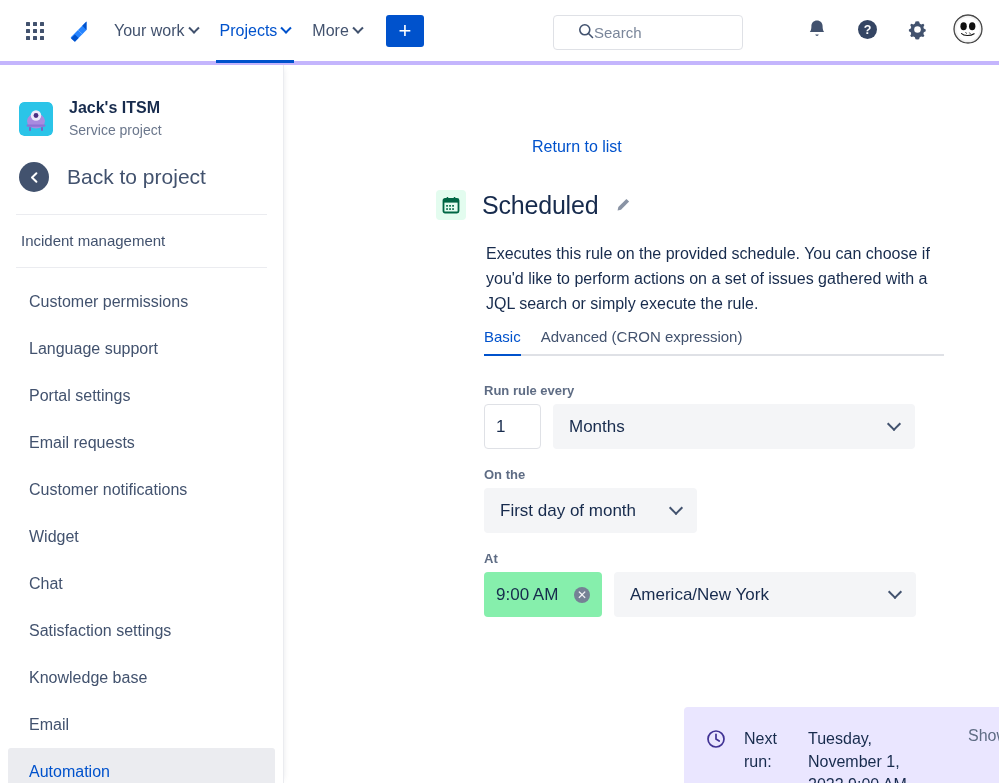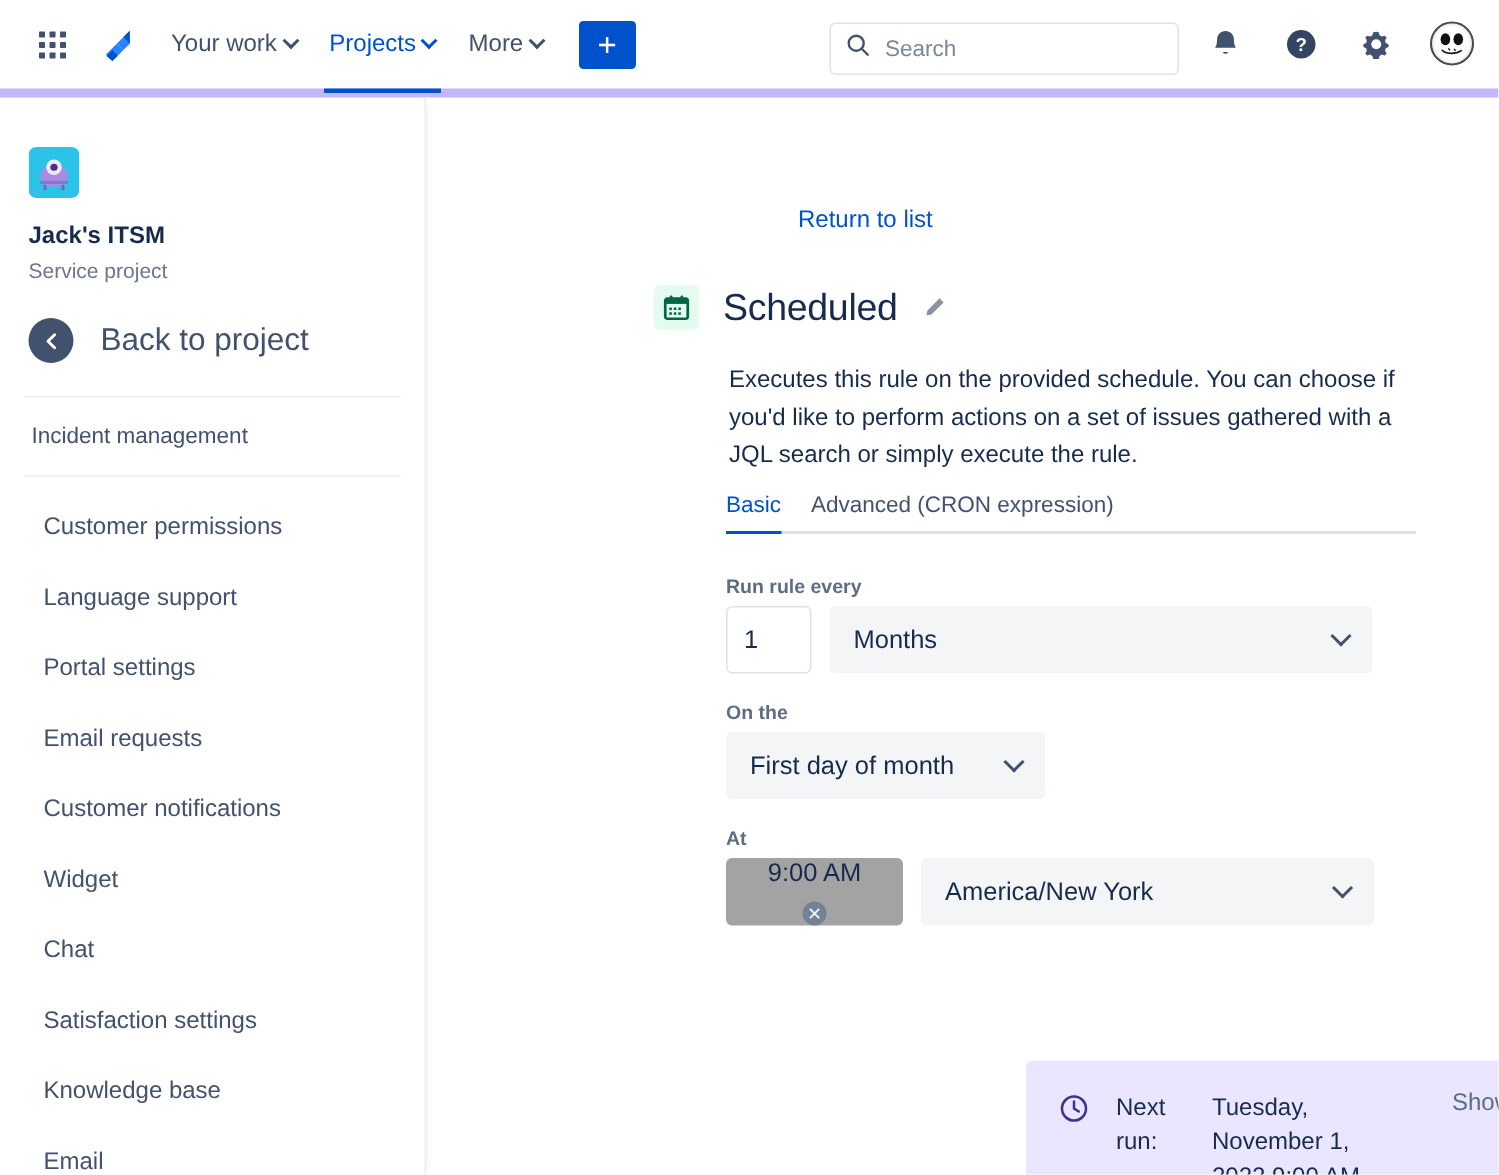--- a/index.html
+++ b/index.html
@@ -9,21 +9,21 @@
     background: #ffffff;
     overflow: hidden;
     color: #172B4D;
   }
   #root { position: relative; width: 999px; height: 783px; }
 
   
   .topnav {
     position: absolute; top: 0; left: 0; width: 999px; height: 65px;
     background: #fff;
-    border-bottom: 6px solid #c4b5fd;
+    border-bottom: 4px solid #c4b5fd;
     display: flex; align-items: center;
     z-index: 40;
   }
   .appswitcher {
     margin-left: 20px; width: 30px; height: 30px;
     display: flex; align-items: center; justify-content: center;
     cursor: pointer; border-radius: 3px;
   }
   .grid9 { display: grid; grid-template-columns: repeat(3, 4px); grid-template-rows: repeat(3, 4px); gap: 3px; }
   .grid9 i { display: block; width: 4px; height: 4px; background: #42526E; border-radius: 0.5px; }
@@ -42,23 +42,23 @@
   .chev {
     display:inline-block; width: 8px; height: 8px; border-right: 2px solid currentColor;
     border-bottom: 2px solid currentColor; transform: rotate(45deg) translate(-2px,-2px);
   }
   .createbtn {
     margin-left: 22px; width: 38px; height: 32px; background: #0052CC; border-radius: 3px;
     color:#fff; display:flex; align-items:center; justify-content:center; font-size: 22px; font-weight: 300;
     cursor:pointer; line-height: 1;
   }
   .searchbox {
-    position:absolute; left: 553px; top: 15px; width: 233px; height: 35px;
+    position:absolute; left: 553px; top: 15px; width: 190px; height: 35px;
     border: 1px solid #DFE1E6; border-radius: 4px; background: #fff;
-    display:flex; align-items:center; padding: 0 10px; gap: 10px; cursor: text;
+    display:flex; align-items:center; padding: 0 24px; cursor: text;
   }
   .searchbox input {
     border:0; outline:0; font-size: 15px; color:#42526E; width: 100%;
     font-family: "Liberation Sans", sans-serif; background: transparent;
   }
   .searchbox input::placeholder { color: #7A869A; }
   .topicons { position:absolute; right: 16px; top: 14px; display:flex; align-items:center; gap: 22px; }
   .iconbtn { width: 28px; height: 28px; display:flex; align-items:center; justify-content:center; cursor:pointer; }
   .avatar {
     width: 30px; height: 30px; border-radius: 50%; overflow:hidden; cursor:pointer;
@@ -125,23 +125,23 @@
     font-size: 17px; color:#172B4D; cursor:pointer; position:relative;
   }
   .select.wide { width: 362px; }
   .select.medium { width: 213px; }
   .select.tz { width: 302px; }
   .dcaret {
     width: 10px; height: 10px; border-right: 2.2px solid #42526E; border-bottom: 2.2px solid #42526E;
     transform: rotate(45deg); margin-top:-5px; flex: none;
   }
   .timefield {
-    width: 118px; height: 45px; background:#a3a3a3; border-radius: 4px;
+    width: 118px; height: 45px; background:#86efac; border-radius: 4px;
     display:flex; align-items:center; justify-content:space-between; padding: 0 12px;
-    font-size: 17px; color:#172B4D; cursor:text;flex-direction:column;
+    font-size: 17px; color:#172B4D; cursor:text;
   }
   .clearx {
     width: 16px; height: 16px; border-radius:50%; background:#758195; color:#F4F5F7;
     display:flex; align-items:center; justify-content:center; font-size: 12px; line-height:1;
     cursor:pointer; flex:none; font-family:"Liberation Sans", sans-serif;
   }
   .mt18 { margin-top: 18px; }
 
   
   .nextrun {
@@ -152,21 +152,21 @@
   .nrlabel { font-size: 16px; font-weight: normal; color:#172B4D; width: 46px; line-height: 23px; }
   .nrvalue { font-size: 16px; color:#172B4D; line-height: 23px; width: 120px; }
   .nrlink { font-size: 16px; color:#5E6C84; margin-left: 22px; cursor:pointer; white-space:nowrap; }
 
   
   .sidebar {
     position:absolute; top:65px; left:0; width:284px; height:718px; background:#fff;
     border-right: 1px solid #EBECF0; z-index: 30; overflow:hidden;
     box-shadow: 3px 0 6px -4px rgba(9,30,66,0.13);
   }
-  .projhead { display:flex; align-items:flex-start; gap: 16px; padding: 33px 0 0 19px; flex-direction: column; }
+  .projhead { display:flex; align-items:center; gap: 16px; padding: 33px 0 0 19px; }
   .projavatar { width: 34px; height: 34px; border-radius: 5px; overflow:hidden; flex:none; }
   .projname { font-size: 16px; font-weight: bold; color:#172B4D; line-height: 20px; }
   .projtype { font-size: 14px; color:#6B778C; line-height: 20px; margin-top: 2px; }
 
   .backrow { display:flex; align-items:center; gap: 18px; padding: 22px 0 0 19px; cursor:pointer; }
   .backcircle {
     width: 30px; height: 30px; border-radius:50%; background:#42526E; flex:none;
     display:flex; align-items:center; justify-content:center;
   }
   .backlabel { font-size: 21px; color:#42526E; }

